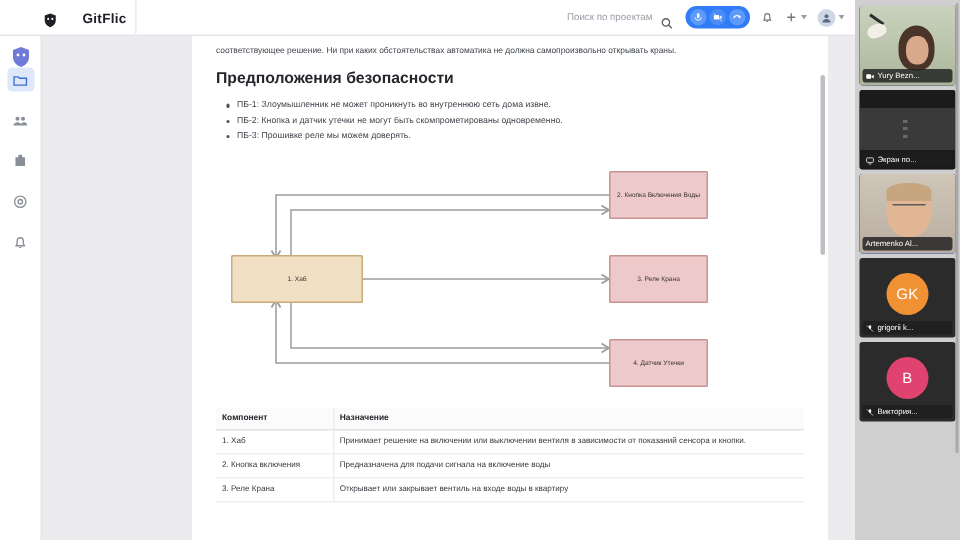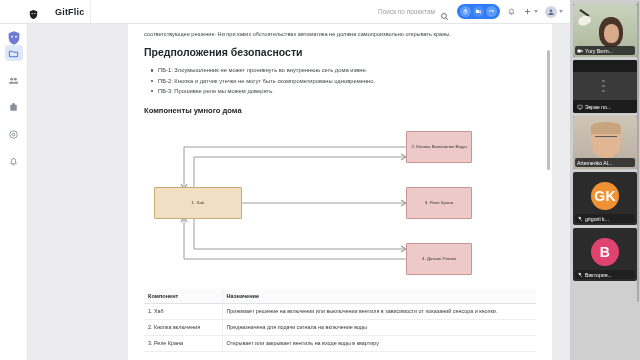--- a/index.html
+++ b/index.html
@@ -153,21 +153,21 @@
     position: absolute; left: 2px; bottom: 2px; right: 2px;
     background: rgba(30,30,30,.82); color: #fff; border-radius: 2px;
     font-size: 5.2px; padding: 1.5px 2px 1.5px 2px;
     display: flex; align-items: center; gap: 2px; white-space: nowrap; overflow: hidden;
   }
   .tile-label svg { width: 6px; height: 6px; flex: none; }
   .initial {
     position: absolute; left: 50%; top: 46%; transform: translate(-50%,-50%);
     width: 28px; height: 28px; border-radius: 50%;
     display: flex; align-items: center; justify-content: center;
-    color: #fff; font-size: 14px; font-weight: bold; letter-spacing: .3px;
+    color: #fff; font-size: 10px; font-weight: normal; letter-spacing: .3px;
   }
   
   .scene1 { position: absolute; inset: 0; background: linear-gradient(#c9d2bd 0%, #b9c4ab 55%, #a9b49b 100%); }
   .head1 { position: absolute; left: 26px; top: 13px; width: 24px; height: 30px;
            border-radius: 48% 48% 42% 42%; background: #4a342a; }
   .face1 { position: absolute; left: 31px; top: 20px; width: 15px; height: 19px;
            border-radius: 45%; background: #d9a98c; }
   .lamp { position: absolute; left: 5px; top: 12px; width: 13px; height: 9px;
           border-radius: 50% 50% 40% 40%; background: #f2efe6; transform: rotate(-20deg); }
   .lamparm { position: absolute; left: 6px; top: 8px; width: 11px; height: 2px; background: #2f2f2f; transform: rotate(35deg); }
@@ -311,21 +311,20 @@
       <p class="lead">соответствующее решение. Ни при каких обстоятельствах автоматика не должна самопроизвольно открывать краны.</p>
 
       <h2 class="sec">Предположения безопасности</h2>
 
       <ul class="bullets">
         <li>ПБ-1: Злоумышленник не может проникнуть во внутреннюю сеть дома извне.</li>
         <li>ПБ-2: Кнопка и датчик утечки не могут быть скомпрометированы одновременно.</li>
         <li>ПБ-3: Прошивке реле мы можем доверять.</li>
       </ul>
 
-      <h3 class="sub">Компоненты умного дома</h3>
 
       <div class="diagram">
         <svg viewBox="0 0 392 160" preserveAspectRatio="none">
           <g stroke="#9c9c9c" stroke-width="1" fill="none">
 
             <path d="M262 24 L40 24 L40 66"></path>
             <path d="M40 66 l-3 -5 M40 66 l3 -5" stroke-width="1.2"></path>
 
             <path d="M50 80 L50 34 L262 34"></path>
             <path d="M262 34 l-5 -3 M262 34 l-5 3" stroke-width="1.2"></path>

